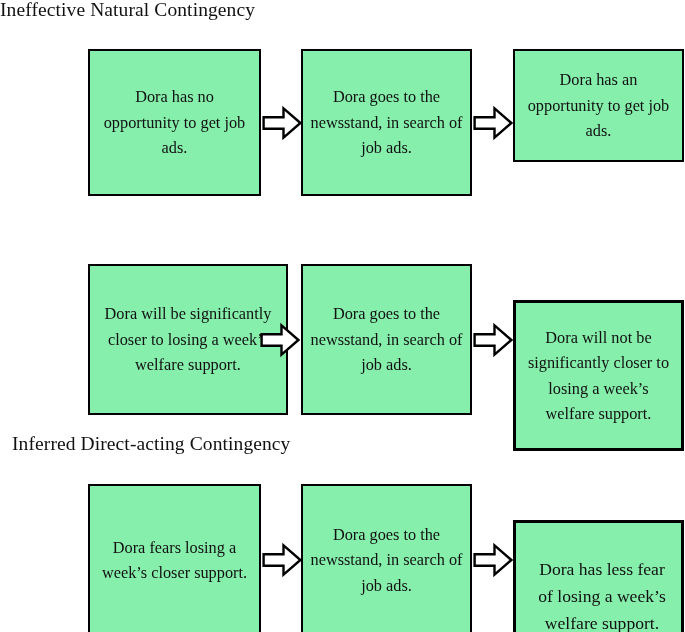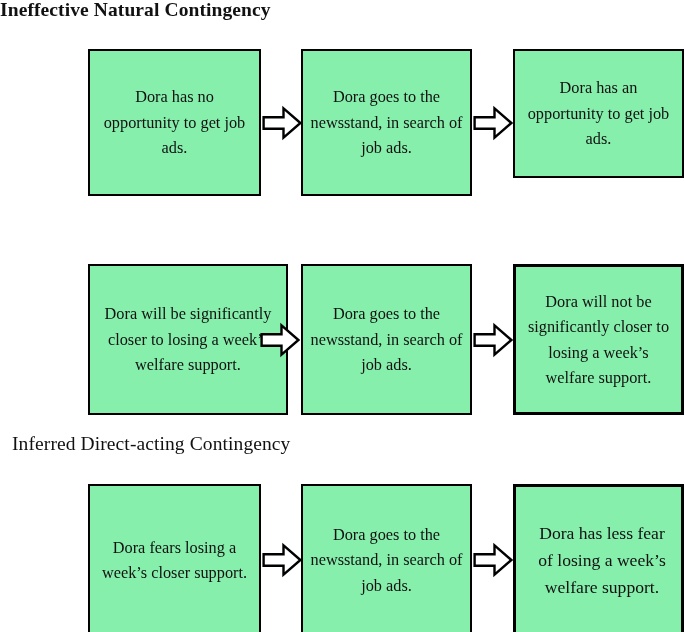--- a/index.html
+++ b/index.html
@@ -52,20 +52,21 @@
     display: block;
     width: 100%;
     padding: 0 7px;
     font-size: 16.3px;
     line-height: 25.5px;
     color: #111111;
   }
 
   .node.thick {
     border-width: 3.3px;
+    margin-top: 36px;
   }
   .node.big .txt {
     font-size: 17.6px;
     line-height: 27px;
     padding-left: 14px;
   }
 
   .arrow {
     position: absolute;
     width: 40px;
@@ -75,21 +76,21 @@
     display: block;
     width: 40px;
     height: 40px;
   }
 </style>
 </head>
 <body>
 
 <div class="canvas">
 
-  <div class="section-title" style="top:-1px;font-weight:bold;">Ineffective Natural Contingency</div>
+  <div class="section-title" style="top:-1px;">Ineffective Natural Contingency</div>
 
   <div class="row">
     <div class="node" style="left:88px; top:49px; width:173px; height:147px;">
       <span class="txt">Dora has no opportunity to get job ads.</span>
     </div>
 
     <div class="arrow" style="left:262px; top:103px;">
       <svg viewBox="0 0 40 40" xmlns="http://www.w3.org/2000/svg">
         <path d="M1.6 14.2 L21.5 14.2 L21.5 5.4 L38.4 20 L21.5 34.6 L21.5 25.8 L1.6 25.8 Z" fill="#ffffff" stroke="#000000" stroke-width="2.4" stroke-linejoin="miter"></path>
       </svg>
@@ -98,21 +99,21 @@
     <div class="node" style="left:301px; top:49px; width:171px; height:147px;">
       <span class="txt">Dora goes to the newsstand, in search of job ads.</span>
     </div>
 
     <div class="arrow" style="left:473px; top:103px;">
       <svg viewBox="0 0 40 40" xmlns="http://www.w3.org/2000/svg">
         <path d="M1.6 14.2 L21.5 14.2 L21.5 5.4 L38.4 20 L21.5 34.6 L21.5 25.8 L1.6 25.8 Z" fill="#ffffff" stroke="#000000" stroke-width="2.4" stroke-linejoin="miter"></path>
       </svg>
     </div>
 
-    <div class="node" style="left:513px; top:49px; width:171px; height:129px;">
+    <div class="node" style="left:513px; top:49px; width:171px; height:113px;">
       <span class="txt">Dora has an opportunity to get job ads.</span>
     </div>
   </div>
 
 
   <div class="row">
     <div class="node" style="left:88px; top:264px; width:200px; height:151px;">
       <span class="txt">Dora will be significantly closer to losing a week’s welfare support.</span>
     </div>
 

